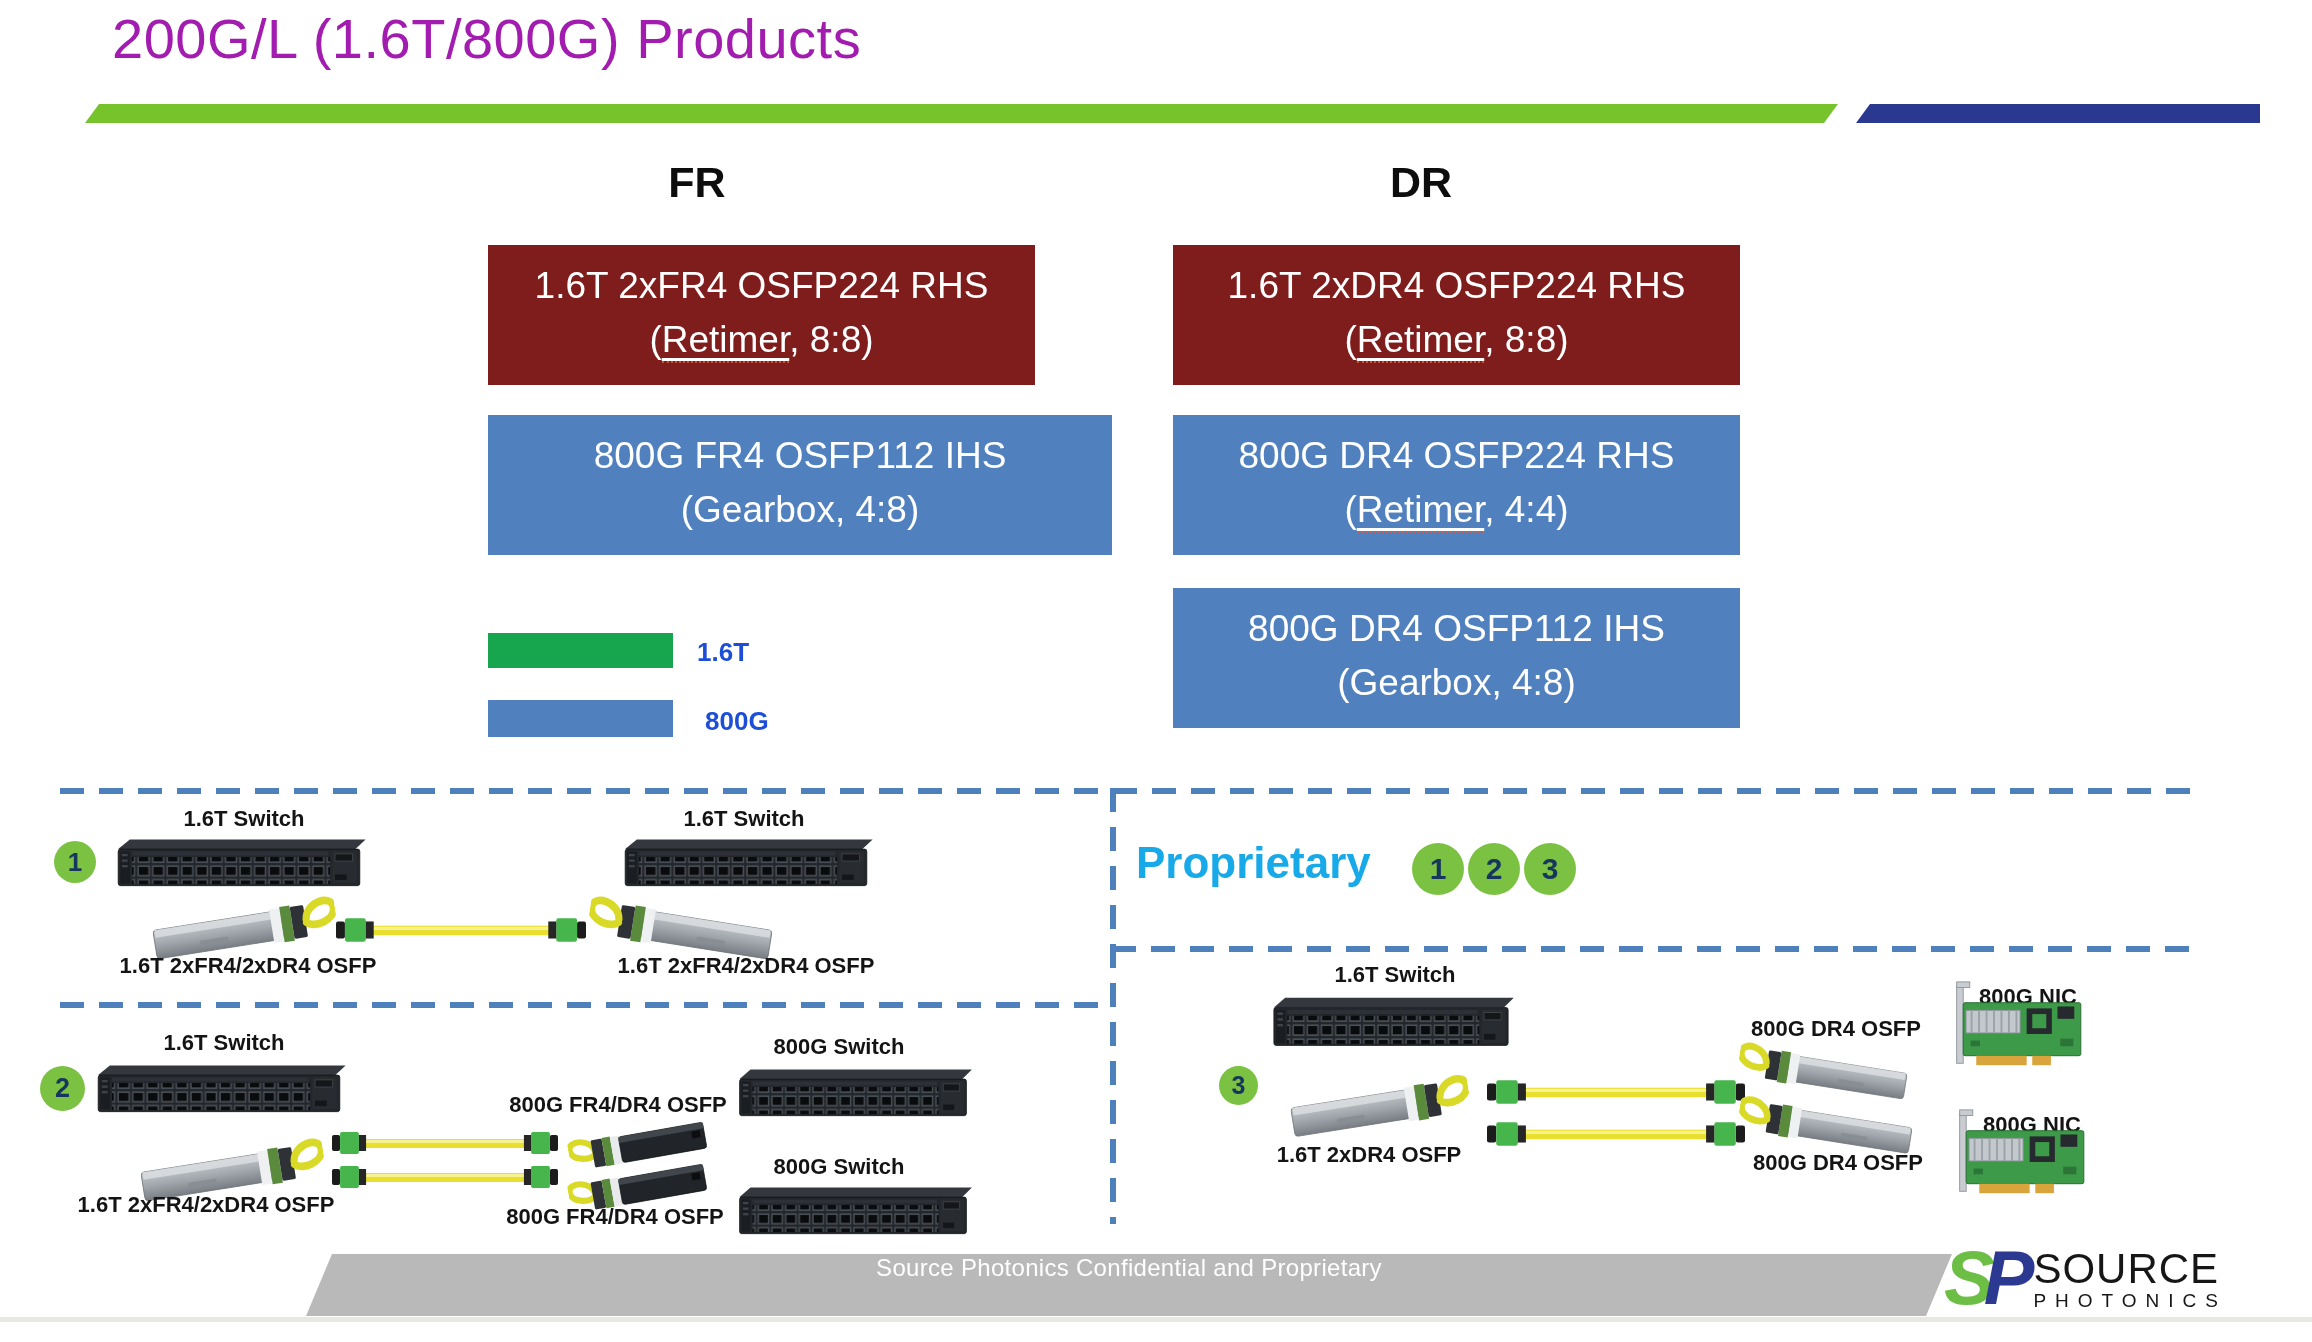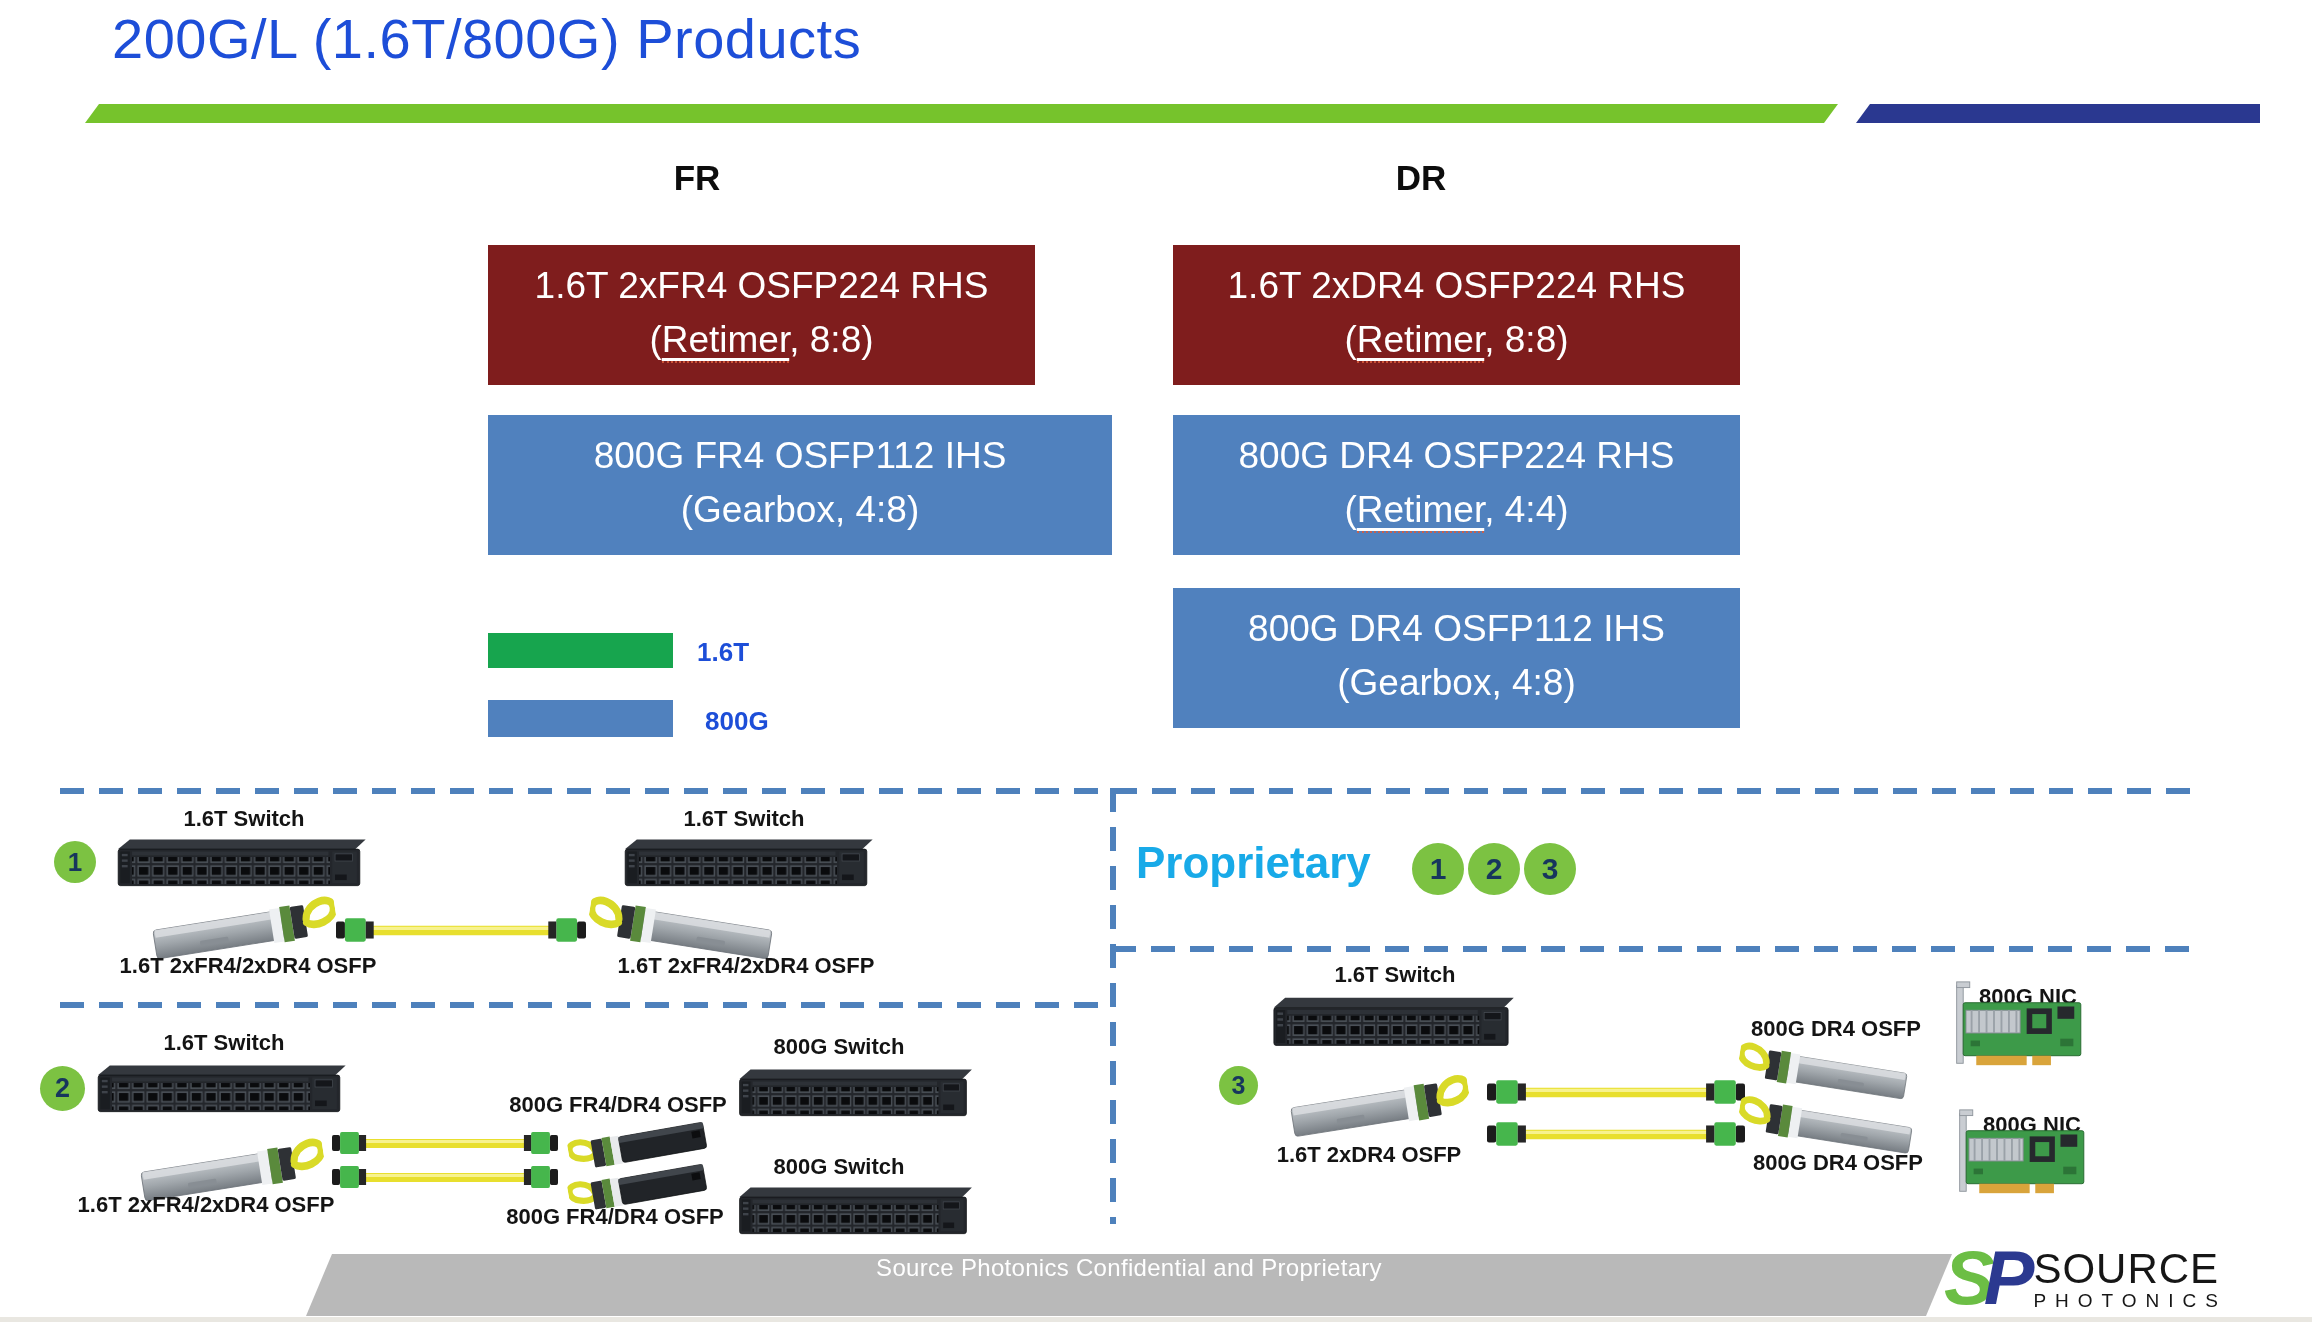--- a/index.html
+++ b/index.html
@@ -1,24 +1,24 @@
 <!DOCTYPE html>
 <html><head>
 <meta charset="utf-8">
 <style>
   html,body{margin:0;padding:0;background:#fff;}
   .slide{position:relative;width:2312px;height:1342px;background:#ffffff;
          font-family:"Liberation Sans",sans-serif;overflow:hidden;}
-  .title{position:absolute;left:112px;top:6px;font-size:56px;color:#1d4ed8;
+  .title{position:absolute;left:112px;top:6px;font-size:56px;color:#a21caf;
          letter-spacing:0.5px;font-weight:400;}
   .hdr-green{position:absolute;left:85px;top:104px;width:1753px;height:19px;background:#76C32C;
          clip-path:polygon(14px 0,100% 0,calc(100% - 14px) 100%,0 100%);}
   .hdr-navy{position:absolute;left:1856px;top:104px;width:404px;height:19px;background:#2A3890;
          clip-path:polygon(14px 0,100% 0,100% 100%,0 100%);}
-  .colhead{position:absolute;font-size:35px;font-weight:700;color:#0d0d0d;text-align:center;width:140px;}
+  .colhead{position:absolute;font-size:43px;font-weight:700;color:#0d0d0d;text-align:center;width:140px;}
   .pbox{position:absolute;color:#ffffff;text-align:center;font-size:37px;line-height:54px;
         padding-top:14px;box-sizing:border-box;}
   .pbox.green{background:#7f1d1d;}
   .pbox.blue{background:#5081BE;}
   .uline{text-decoration:underline;text-underline-offset:6px;border-bottom:2px dotted rgba(216,92,60,.85);
          padding-bottom:1px;}
   .swatch{position:absolute;}
   .legend-label{position:absolute;font-size:26px;font-weight:700;color:#1d4ed8;}
   .dash-h{position:absolute;height:6px;
           background:repeating-linear-gradient(90deg,#4E81BC 0 24px,transparent 24px 39px);}

